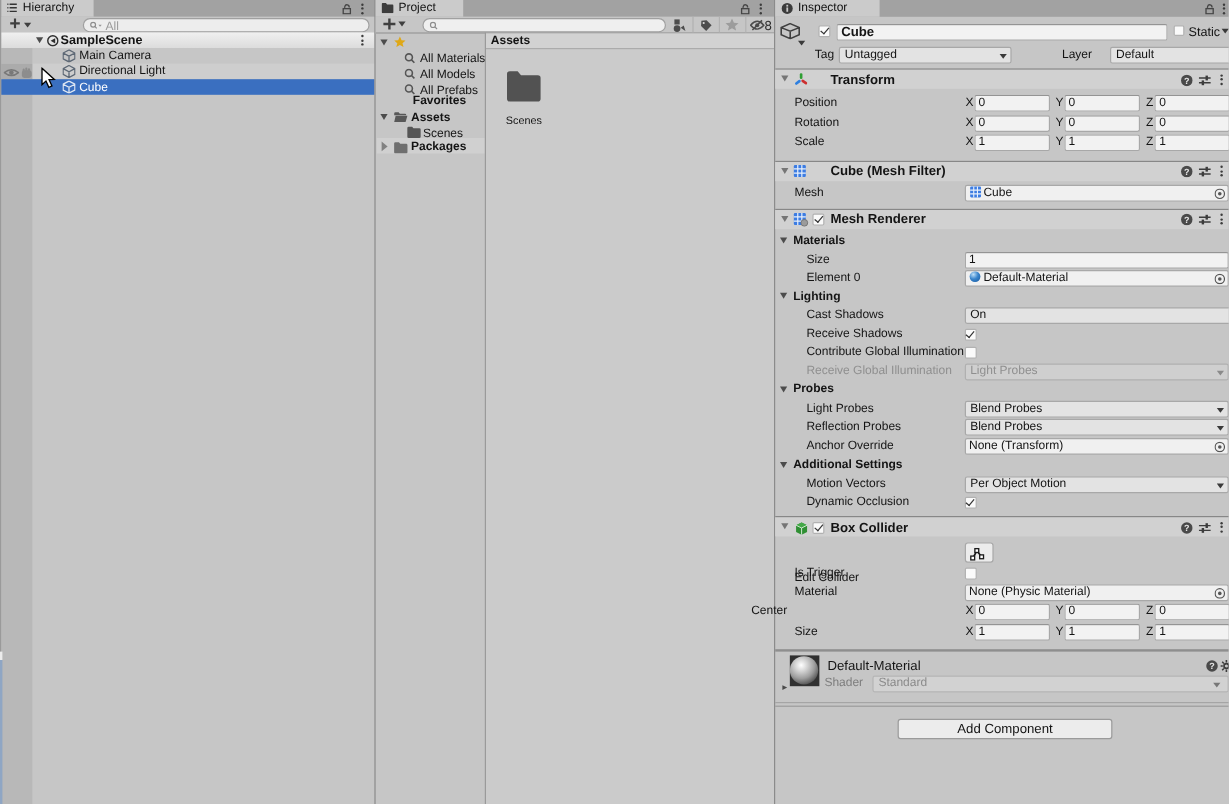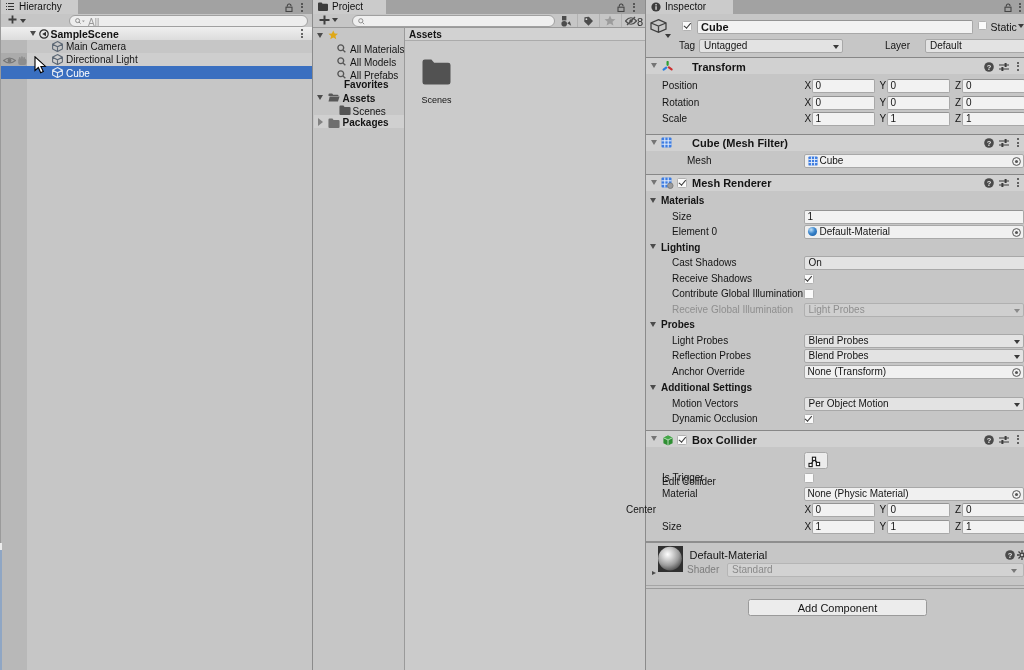--- a/index.html
+++ b/index.html
@@ -282,21 +282,21 @@
 <svg class="abs" style="left:999px;top:138px" width="10" height="10" viewBox="0 0 10 10">
       <path d="M0 3 h10 M0 7 h10" stroke="#3c3c3c" stroke-width="1.2"></path>
       <rect x="5.6" y="1" width="2" height="4" fill="#3c3c3c"></rect>
       <rect x="2.4" y="5" width="2" height="4" fill="#3c3c3c"></rect>
     </svg>
 <div class="dots3" style="left:1017px;top:138px;">
       <i></i>
       <i></i>
       <i></i>
     </div>
-<div class="lbl" style="left:662px;top:154.5px;margin-left:25px;">Mesh</div>
+<div class="lbl" style="left:662px;top:154.5px;">Mesh</div>
 <div class="obj" style="left:803.5px;top:154px;width:220.5px;">
   <svg style="vertical-align:-1.5px;margin-right:2px" width="10" height="10" viewBox="0 0 11 11">
         <rect x=".5" y=".5" width="10" height="10" rx="1" fill="#3c7ce2"></rect>
         <path d="M3.8 .5 v10 M7.2 .5 v10 M.5 3.8 h10 M.5 7.2 h10" stroke="#e8f0fb" stroke-width="1"></path>
       </svg>Cube
   <svg style="position:absolute;right:2.5px;top:2px" width="9" height="9" viewBox="0 0 9 9">
         <circle cx="4.5" cy="4.5" r="3.9" fill="none" stroke="#555" stroke-width="1"></circle>
         <circle cx="4.5" cy="4.5" r="1.5" fill="#555"></circle>
       </svg>
 </div>

